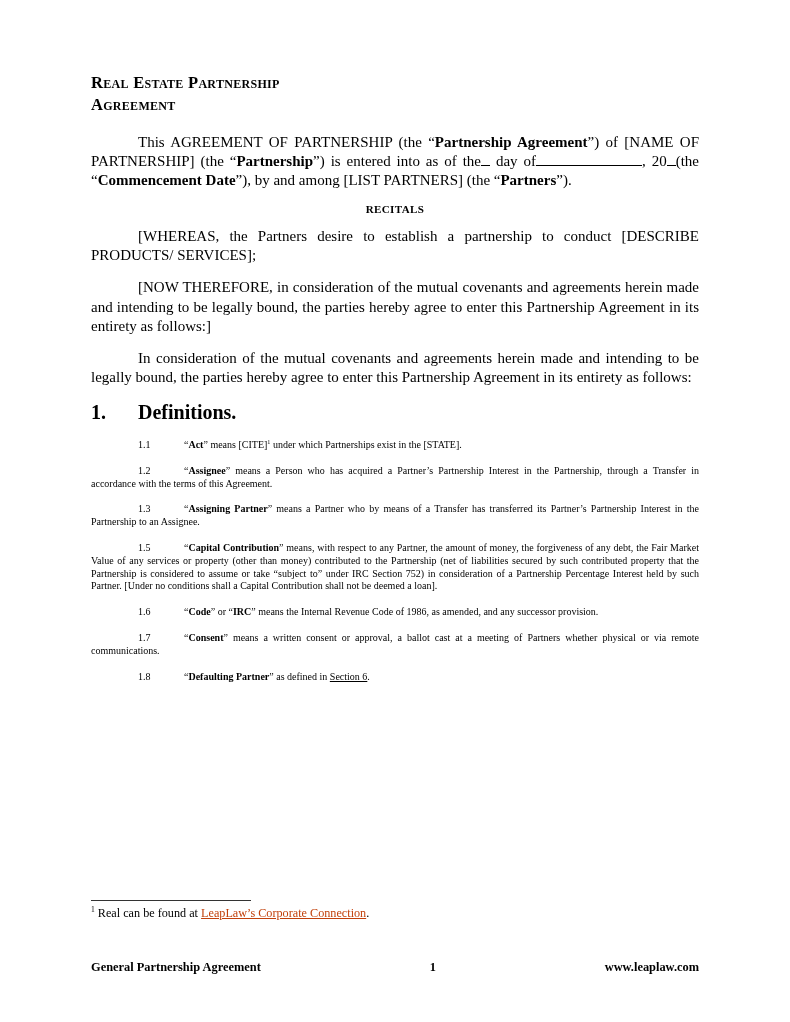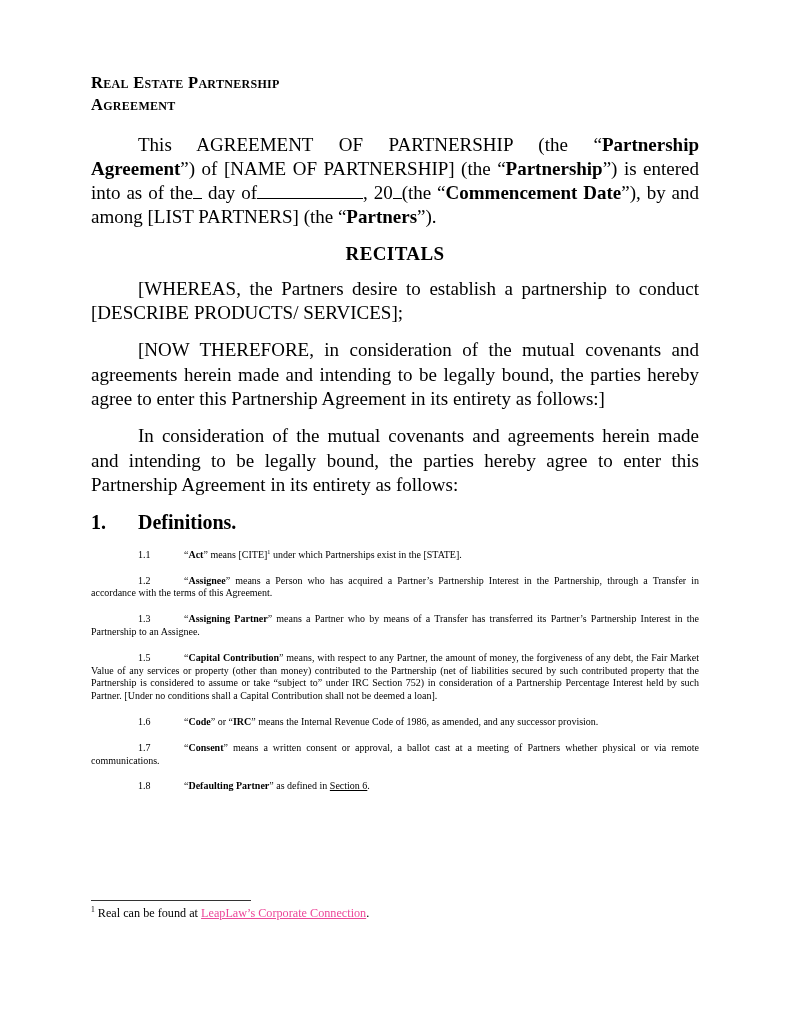--- a/index.html
+++ b/index.html
@@ -30,33 +30,33 @@
     font-weight: bold;
     font-size: 16.5px;
     font-variant: small-caps;
     letter-spacing: 0.3px;
     line-height: 1.32;
     margin: 0 0 2px 0;
   }
   .doc-title .line2 { display: block; }
 
   .para {
-    font-size: 19px;
+    font-size: 15px;
     line-height: 1.28;
     text-align: justify;
     text-justify: inter-word;
     margin: 0 0 13px 0;
     text-indent: 47px;
   }
   .para.first { margin-top: 17px; }
 
   .section-heading {
     text-align: center;
     font-weight: bold;
-    font-size: 19px;
+    font-size: 11px;
     letter-spacing: 0.4px;
     margin: 6px 0 12px 0;
   }
 
   .lvl1 {
     font-size: 20px;
     line-height: 1.28;
     margin: 0 0 13px 0;
     font-weight: bold;
   }
@@ -171,17 +171,22 @@
     <p class="lvl2"><span class="num">1.6</span><span>“</span><b>Code</b><span>” or “</span><b>IRC</b><span>” means the Internal Revenue Code of 1986, as amended, and any successor provision.</span></p>
 
     <p class="lvl2"><span class="num">1.7</span><span>“</span><b>Consent</b><span>” means a written consent or approval, a ballot cast at a meeting of Partners whether physical or via remote communications.</span></p>
 
     <p class="lvl2"><span class="num">1.8</span><span>“</span><b>Defaulting Partner</b><span>” as defined in </span><span class="u">Section 6</span><span>.</span></p>
 
   </div>
 
   <div class="footnote-area">
     <div class="footnote-rule"></div>
-    <p class="footnote"><sup>1</sup><span> Real can be found at </span><span class="fn-link" id="fn-link" style="color: #ec4899;">LeapLaw’s Corporate Connection</span><span>.</span></p>
+    <p class="footnote"><sup>1</sup><span> Real can be found at </span><span class="fn-link" id="fn-link" style="color: #c2410c;">LeapLaw’s Corporate Connection</span><span>.</span></p>
   </div>
 
+  <div class="footer">
+    <div class="f-left">General Partnership Agreement</div>
+    <div class="f-center">1</div>
+    <div class="f-right">www.leaplaw.com</div>
+  </div>
 
 </div>
 
 </body></html>

